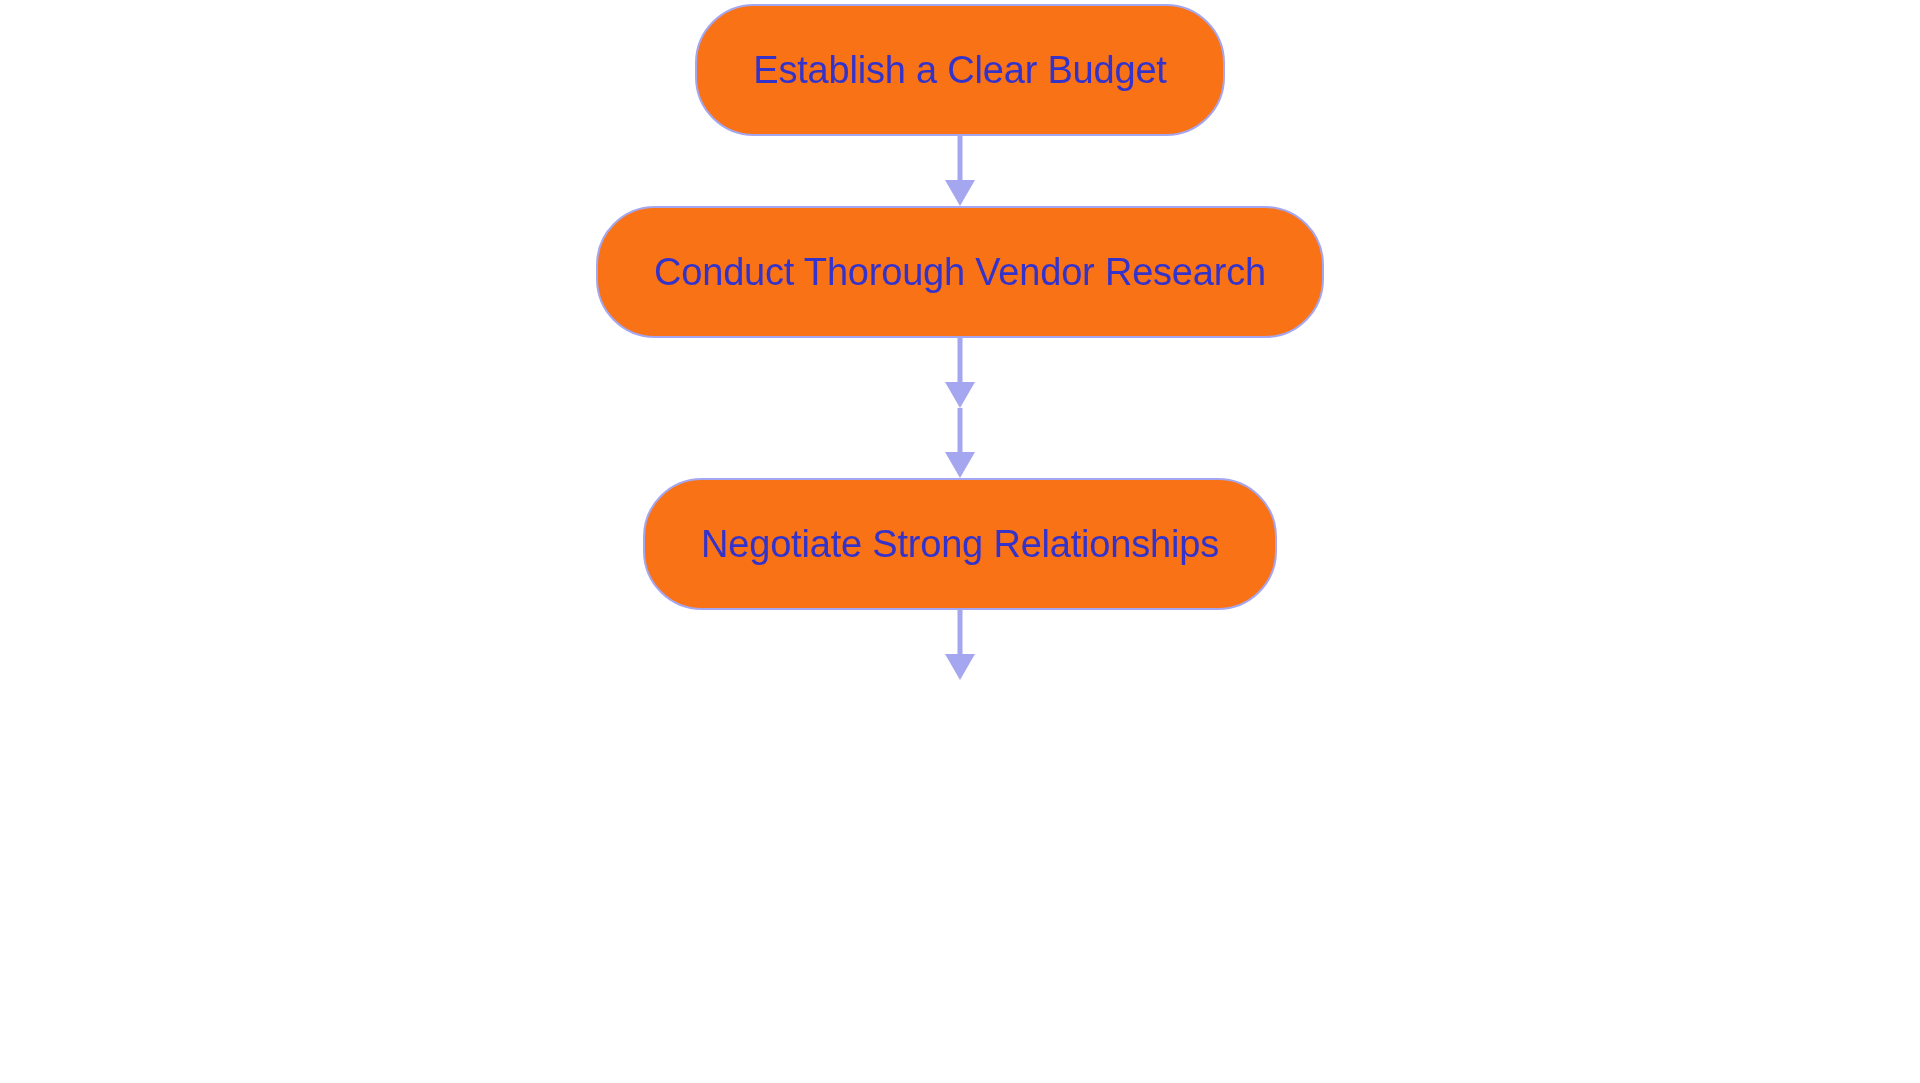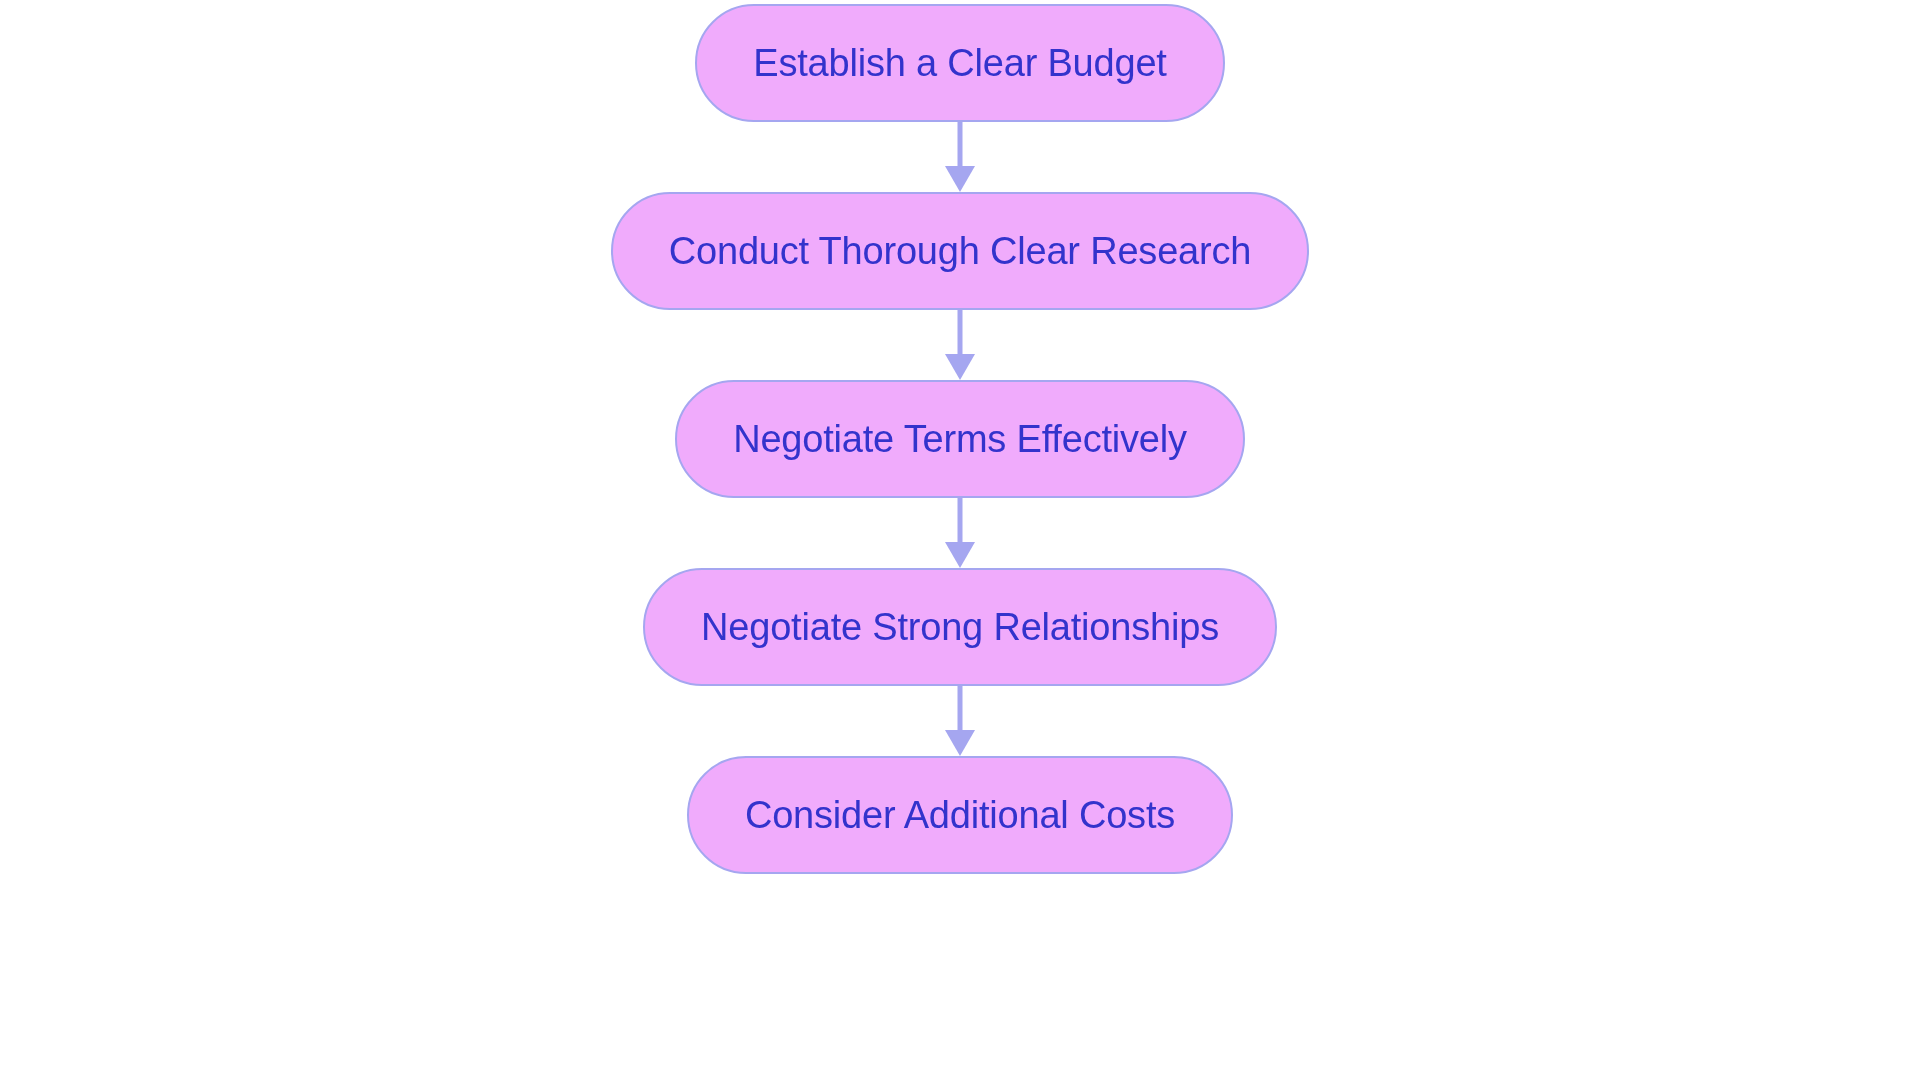--- a/index.html
+++ b/index.html
@@ -29,27 +29,27 @@
     width: 1920px;
     height: 1083px;
     display: flex;
     flex-direction: column;
     align-items: center;
     justify-content: flex-start;
   }
 
   .flow-node {
     box-sizing: border-box;
-    height: 118px;
+    height: 132px;
     display: flex;
     align-items: center;
     justify-content: center;
     padding: 0 56px;
     border-radius: 59px;
-    background: #f0abfc;
+    background: #f97316;
     border: 2px solid #a5a6f0;
     white-space: nowrap;
   }
 
   .flow-node-label {
     color: #3333cc;
     font-family: "Liberation Sans", sans-serif;
     font-size: 38px;
     font-weight: 400;
     line-height: 1;
@@ -93,44 +93,38 @@
     <div class="flow-node" style="margin-top:4px;">
       <span class="flow-node-label">Establish a Clear Budget</span>
     </div>
 
     <div class="flow-connector">
       <div class="conn-line"></div>
       <div class="conn-head"></div>
     </div>
 
     <div class="flow-node">
-      <span class="flow-node-label">Conduct Thorough Clear Research</span>
+      <span class="flow-node-label">Conduct Thorough Vendor Research</span>
     </div>
 
     <div class="flow-connector">
       <div class="conn-line"></div>
       <div class="conn-head"></div>
     </div>
 
-    <div class="flow-node">
-      <span class="flow-node-label">Negotiate Terms Effectively</span>
-    </div>
 
     <div class="flow-connector">
       <div class="conn-line"></div>
       <div class="conn-head"></div>
     </div>
 
     <div class="flow-node">
       <span class="flow-node-label">Negotiate Strong Relationships</span>
     </div>
 
     <div class="flow-connector">
       <div class="conn-line"></div>
       <div class="conn-head"></div>
     </div>
 
-    <div class="flow-node">
-      <span class="flow-node-label">Consider Additional Costs</span>
-    </div>
 
   </div>
 </div>
 
 </body></html>

